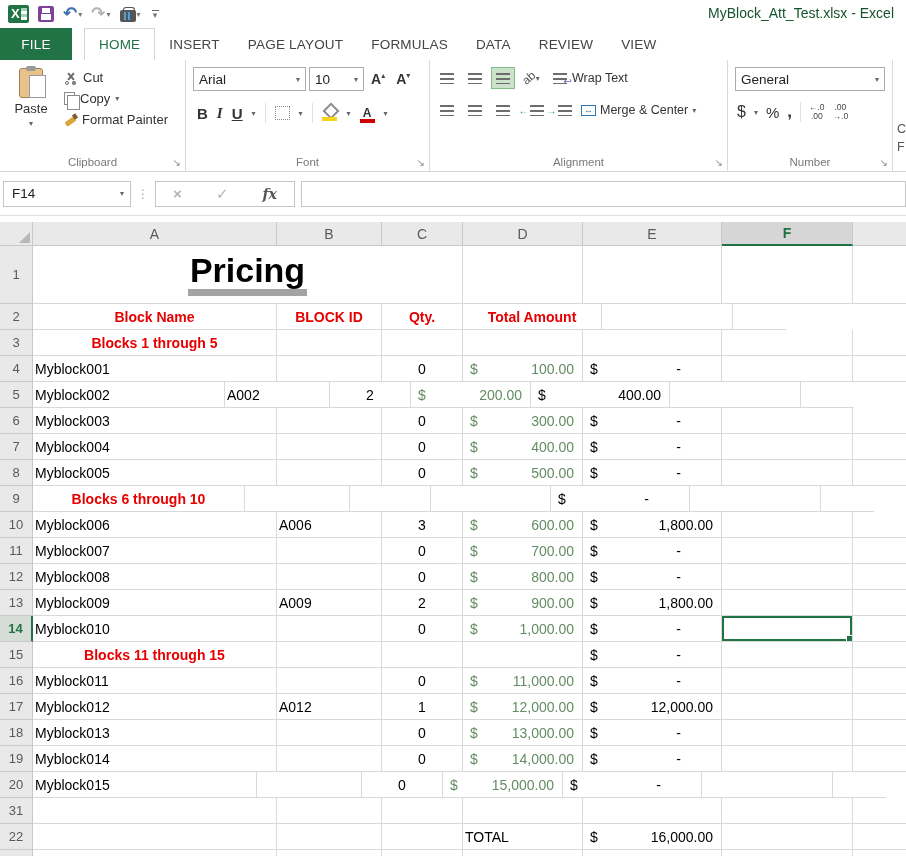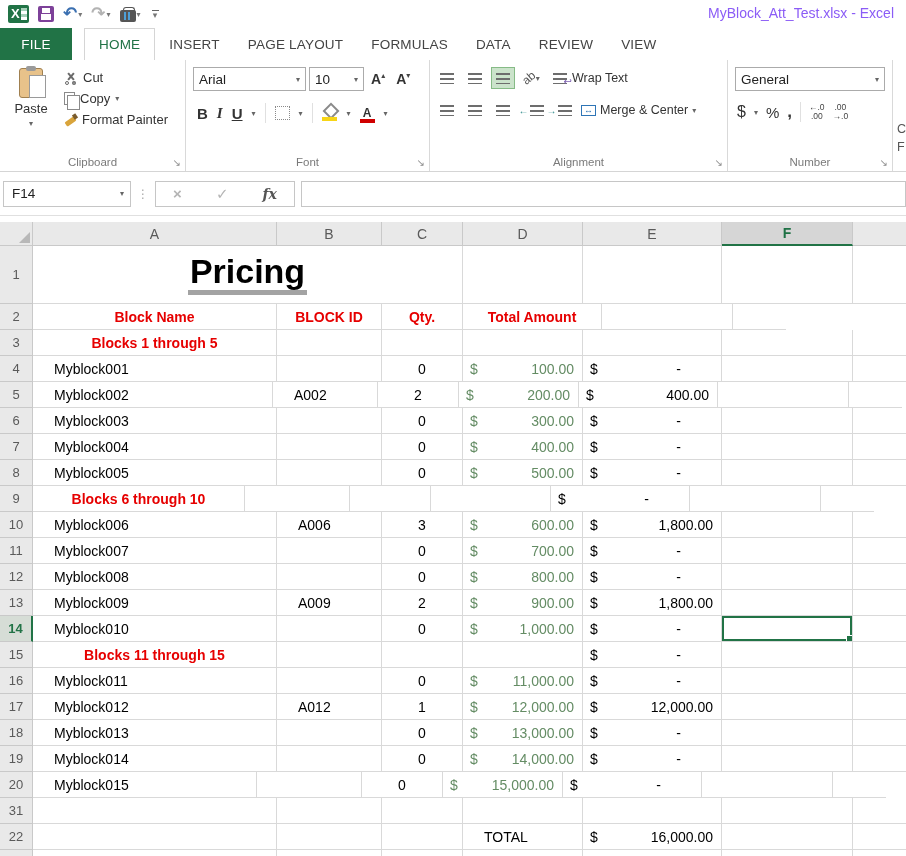--- a/index.html
+++ b/index.html
@@ -19,21 +19,21 @@
   .save-ic::after { content:""; position:absolute; left:3px; bottom:2px; width:10px; height:6px; background:#fff; }
   .undo-g { color:#3a6fb0; font-size:17px; line-height:16px; font-weight:bold; }
   .redo-g { color:#b3b3b3; font-size:17px; line-height:16px; font-weight:bold; }
   .mini-dd { font-size:8px; color:#777; }
   .toolbox { width:16px; height:12px; background:#555; border-radius:2px; position:relative; margin-top:3px; }
   .toolbox::before { content:""; position:absolute; left:3px; top:-3px; width:10px; height:4px; border:1.5px solid #555; border-bottom:none; border-radius:3px 3px 0 0; }
   .toolbox::after { content:""; position:absolute; left:4px; top:2px; width:2px; height:8px; background:#4ea0d8; box-shadow:4px 0 0 0 #4ea0d8; }
   .qat-more { display:flex; flex-direction:column; align-items:center; line-height:5px; margin-left:2px; }
   .qat-more .bar { width:7px; height:0; border-top:1.5px solid #666; margin-bottom:2px; }
   .qat-more .mini-dd { font-size:9px; }
-  .doc-title { position:absolute; right:12px; top:5px; font-size:14px; color:#8b5cf6; }
+  .doc-title { position:absolute; right:12px; top:5px; font-size:14px; color:#14532d; }
 
   
   .tabrow { height:32px; display:flex; align-items:stretch; background:#fff; }
   .tab { padding:0 14px; display:flex; align-items:center; font-size:13.5px; color:#444; letter-spacing:.2px; cursor:default; }
   .tab.file { background:#217346; color:#fff; width:72px; justify-content:center; margin-right:12px; }
   .tab.active { color:#217346; background:#fff; border:1px solid #d5d5d5; border-bottom:none; }
 
   
   .ribbon { height:112px; background:#fff; border-bottom:1px solid #d5d5d5; display:flex; }
   .rgroup { position:relative; border-right:1px solid #d9d9d9; height:100%; }
@@ -123,25 +123,25 @@
   .hcell.selcol { background:#d6d6d6; color:#1e7145; font-weight:600; border-bottom:2px solid #217346; }
   .hcell.gpart { border-right:none; }
   .row { display:flex; height:26px; }
   .row.r-title { height:58px; }
   .rh { width:33px; background:#e9e9e9; border-right:1px solid #c9c9c9; border-bottom:1px solid #c9c9c9;
     display:flex; align-items:center; justify-content:center; font-size:13px; color:#5a5a5a; }
   .rh.selrow { background:#d6ddd6; color:#217346; font-weight:600; border-right:2px solid #217346; }
   .cell { border-right:1px solid #d9d9d9; border-bottom:1px solid #d9d9d9; font-size:14px; color:#000;
     display:flex; align-items:center; overflow:hidden; white-space:nowrap; position:relative; background:#fff; }
   .cell.lastcol { border-right:none; }
-  .cell.left { padding-left:21px; }
+  .cell.left { padding-left:2px; }
   .cell.center { justify-content:center; }
   .cell.red { color:#e60000; font-weight:bold; }
   .cell.title-cell { justify-content:center; border-bottom:1px solid #d9d9d9; }
-  .title-inner { font-size:34px; font-weight:bold; border-bottom:5px solid #a3a3a3; line-height:1.05; padding:0 2px 1px 2px; }
+  .title-inner { font-size:34px; font-weight:bold; border-bottom:7px solid #a3a3a3; line-height:1.05; padding:0 2px 1px 2px; }
   .acct { justify-content:space-between; padding:0 8px 0 7px; }
   .acct .val { text-align:center; }
   .acct.dash .val { padding-right:32px; }
   .acct .cur-s { }
   .money { color:#648c64; }
   .selcell { box-shadow:inset 0 0 0 2px #217346; z-index:2; }
   .fillhandle { position:absolute; right:-1px; bottom:-1px; width:7px; height:7px; background:#217346; border:1px solid #fff; z-index:3; }
   .sliver { display:flex; height:6px; overflow:hidden; }
   .sliver .rh { border-bottom:none; }
   .sliver .cell { border-bottom:none; }
@@ -398,21 +398,21 @@
       </div>
       <div class="cell acct dash" style="width: 139px;">
         <div class="cur-s">$</div>
         <div class="val">-</div>
       </div>
       <div class="cell " style="width: 131px;"></div>
       <div class="cell  lastcol" style="width: 53px;"></div>
     </div>
     <div class="row">
       <div class="rh">5</div>
-      <div class="cell left" style="width: 240px;">Myblock002</div>
+      <div class="cell left" style="width: 192px;">Myblock002</div>
       <div class="cell left" style="width: 105px;">A002</div>
       <div class="cell center" style="width: 81px;">2</div>
       <div class="cell acct" style="width: 120px;">
         <div class="cur-s money">$</div>
         <div class="val money">200.00</div>
       </div>
       <div class="cell acct" style="width: 139px;">
         <div class="cur-s">$</div>
         <div class="val">400.00</div>
       </div>

